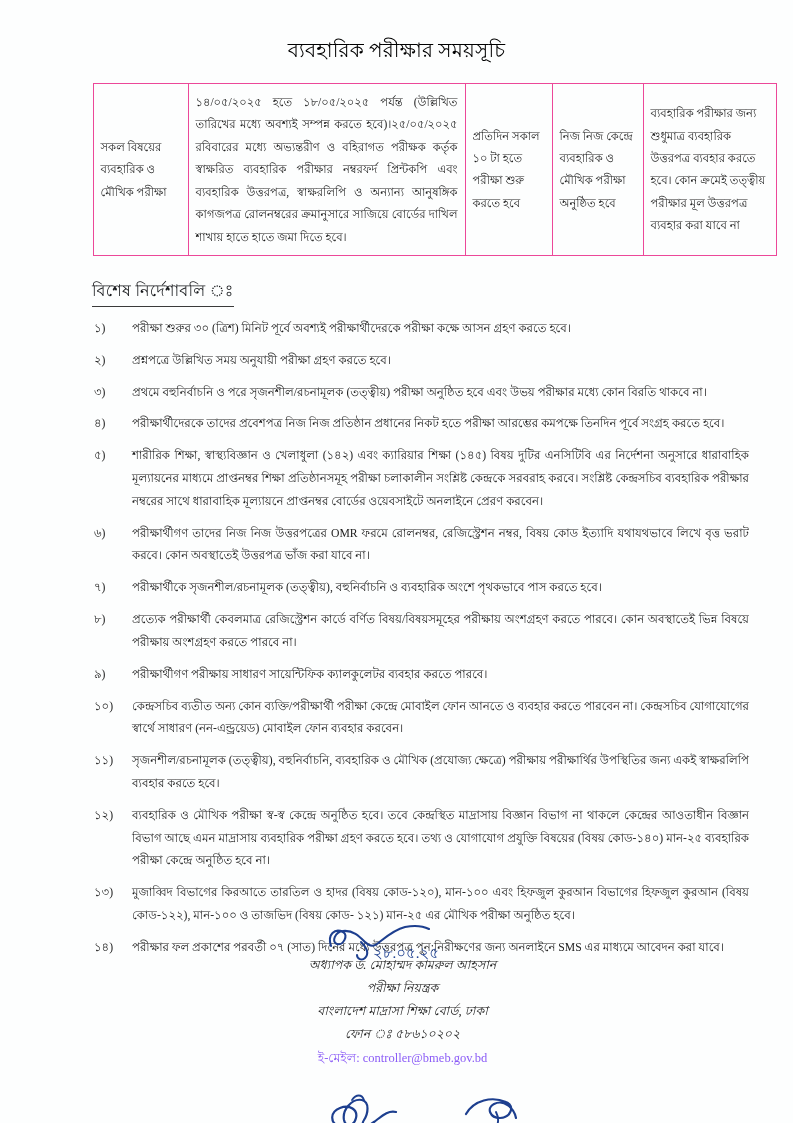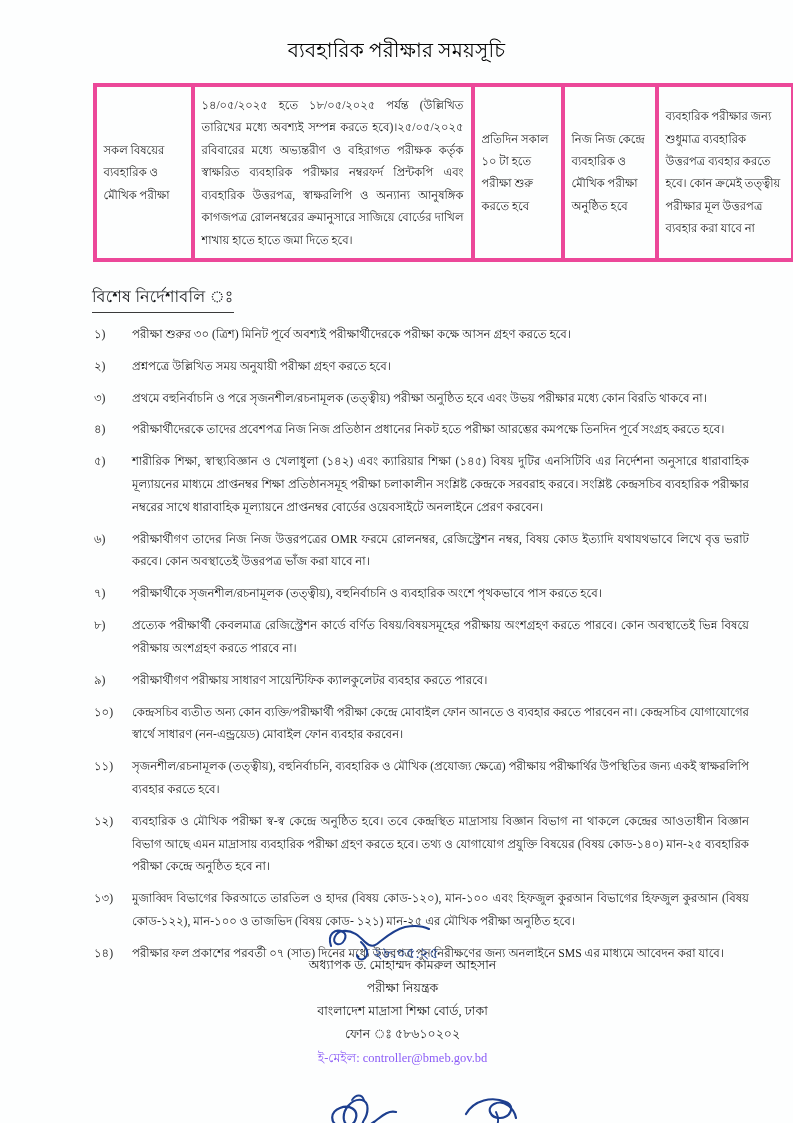--- a/index.html
+++ b/index.html
@@ -37,21 +37,21 @@
   .schedule-wrap {
     margin: 20px auto 0 auto;
     width: 608px;
   }
   table.schedule {
     width: 100%;
     border-collapse: collapse;
     table-layout: fixed;
   }
   table.schedule td {
-    border: 4px solid #ec4899;
+    border: 1px solid #ec4899;
     vertical-align: middle;
     padding: 7px 7px;
     font-size: 11.5px;
     line-height: 1.95;
     color: #1c1c1c;
   }
   td.col-subject  { width: 80px;  text-align: left; }
   td.col-detail   { width: 262px; text-align: justify; text-align-last: left; }
   td.col-time     { width: 72px;  text-align: left; }
   td.col-venue    { width: 76px;  text-align: left; }
@@ -107,20 +107,21 @@
   .sig-scribble {
     position: relative;
     height: 40px;
     margin-bottom: -6px;
   }
   .sig-scribble svg { overflow: visible; }
   .sig-line {
     font-size: 12.5px;
     line-height: 1.85;
     color: #1b1b1b;
+    font-style: italic;
   }
   .sig-email {
     font-size: 12.5px;
     line-height: 1.9;
     color: #8b5cf6;
   }
   .sig-email .email-addr {
     font-family: "Liberation Serif", "DejaVu Serif", serif;
   }
 

